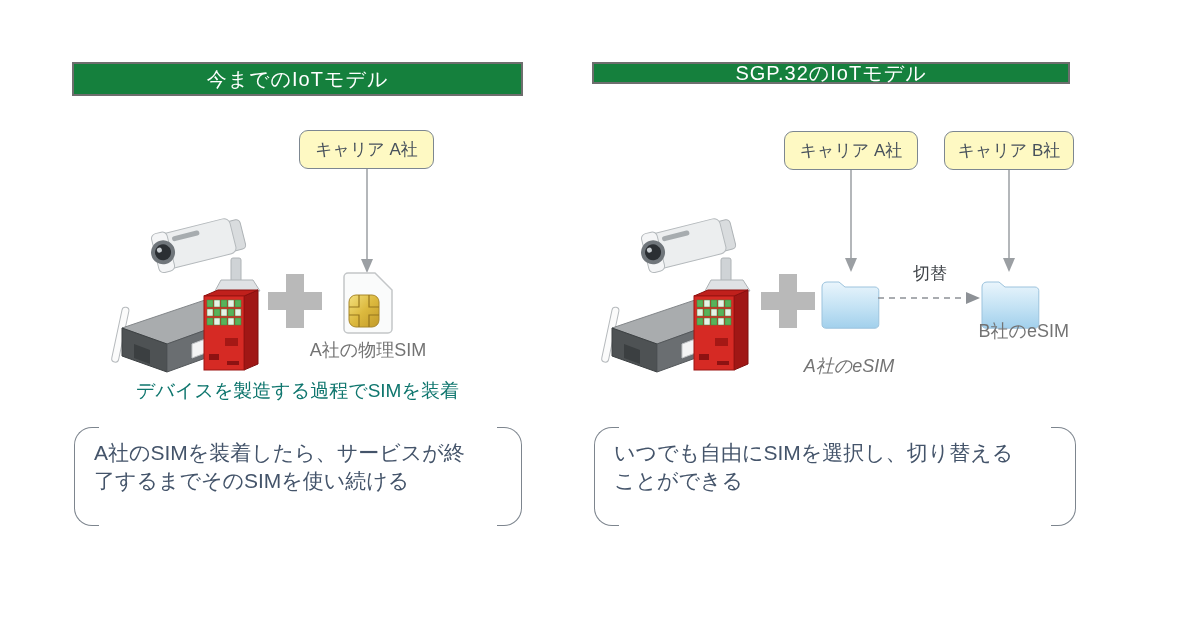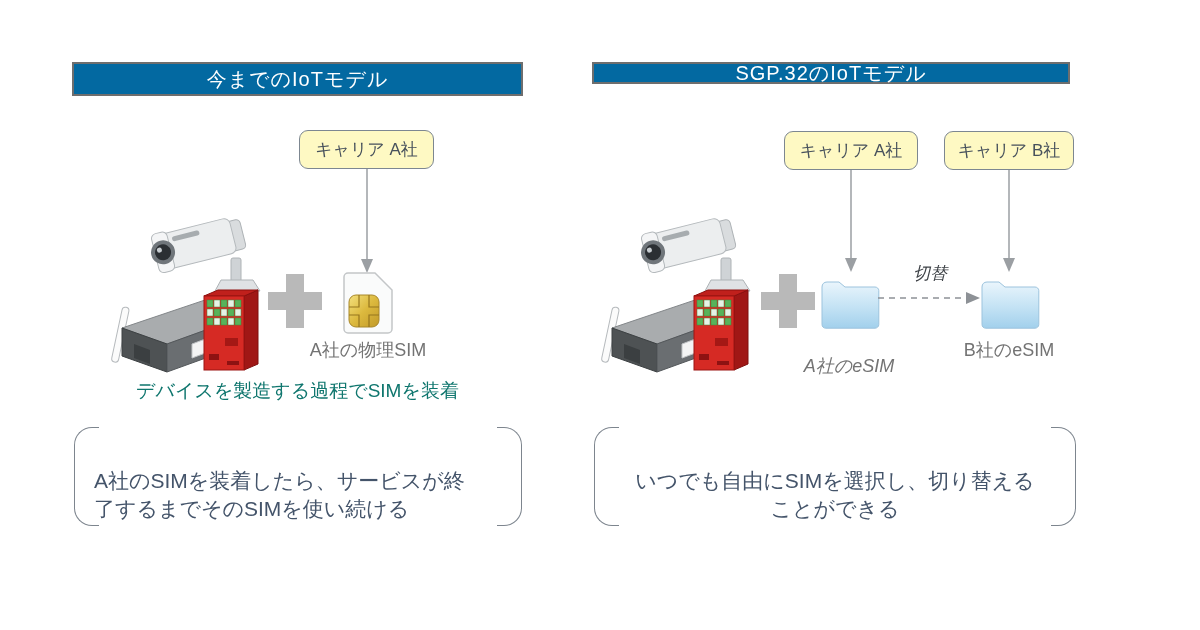--- a/index.html
+++ b/index.html
@@ -3,46 +3,46 @@
 <meta charset="utf-8">
 <style>
   html,body{margin:0;padding:0;background:#fff;}
   .canvas{
     position:relative;width:1200px;height:630px;background:#ffffff;overflow:hidden;
     font-family:"Liberation Sans","DejaVu Sans",sans-serif;color:#44546a;
   }
   .abs{position:absolute;}
   
   .hdr{
-    background:#0369a1;border:2px solid #6e6e6e;color:#ffffff;
+    background:#15803d;border:2px solid #6e6e6e;color:#ffffff;
     display:flex;align-items:center;justify-content:center;
     font-size:20px;letter-spacing:1px;box-sizing:border-box;
   }
   
   .carrier{
     background:#fef9c3;border:1.5px solid #7d8791;border-radius:9px;
     display:flex;align-items:center;justify-content:center;
     font-size:17px;color:#47515c;box-sizing:border-box;
   }
   .lbl{font-size:18px;text-align:center;color:#737373;}
   .caption{font-size:19px;text-align:center;color:#0f766e;}
-  .switch-lbl{font-size:17px;text-align:center;color:#3f4348;font-style:italic;}
+  .switch-lbl{font-size:17px;text-align:center;color:#3f4348;}
   
   .note{box-sizing:border-box;}
   .note::before{
     content:"";position:absolute;left:0;top:0;bottom:0;width:24px;
     border:1.6px solid #7d858e;border-right:none;border-radius:18px 0 0 18px;
   }
   .note::after{
     content:"";position:absolute;right:0;top:0;bottom:0;width:24px;
     border:1.6px solid #7d858e;border-left:none;border-radius:0 18px 18px 0;
   }
   .note .note-text{
     position:absolute;left:20px;right:20px;top:12px;
-    font-size:21px;line-height:1.32;color:#44546a;white-space:pre-line;margin-top:28px;
+    font-size:21px;line-height:1.32;color:#44546a;white-space:pre-line;
   }
   svg{display:block;}
 </style>
 </head>
 <body>
 
 <div class="canvas">
 
   <svg width="0" height="0" style="position:absolute" aria-hidden="true">
     <defs>
@@ -229,20 +229,20 @@
     <polygon points="88,1 88,13 102,7" fill="#8d9196"></polygon>
   </svg>
 
   <div class="abs switch-lbl" style="left:905px;top:262px;width:50px;">切替</div>
 
   <svg class="abs" style="left:980px;top:274px;" width="60" height="58" viewBox="0 0 60 58">
     <path d="M2,13 c0-3 2-5 5-5 h12 l6,5 h30 c2,0 3.8,1.6 3.8,3.6 v34 c0,2 -1.8,3.6 -3.8,3.6 h-49.2 c-2.2,0 -3.8,-1.6 -3.8,-3.6 z" fill="url(#foldergrad)" stroke="#9cc3dd" stroke-width="1"></path>
   </svg>
 
   <div class="abs lbl" style="left:789px;top:354px;width:120px;font-style:italic;">A社のeSIM</div>
-  <div class="abs lbl" style="left:949px;top:338px;width:120px;">B社のeSIM</div>
-
-  <div class="abs note" style="left:594px;top:427px;width:482px;height:99px;text-align:center;">
+  <div class="abs lbl" style="left:949px;top:319px;width:120px;text-align:right;">B社のeSIM</div>
+
+  <div class="abs note" style="left:594px;top:427px;width:482px;height:99px;">
     <div class="note-text">いつでも自由にSIMを選択し、切り替える
 ことができる</div>
   </div>
 
 </div>
 
 </body></html>

